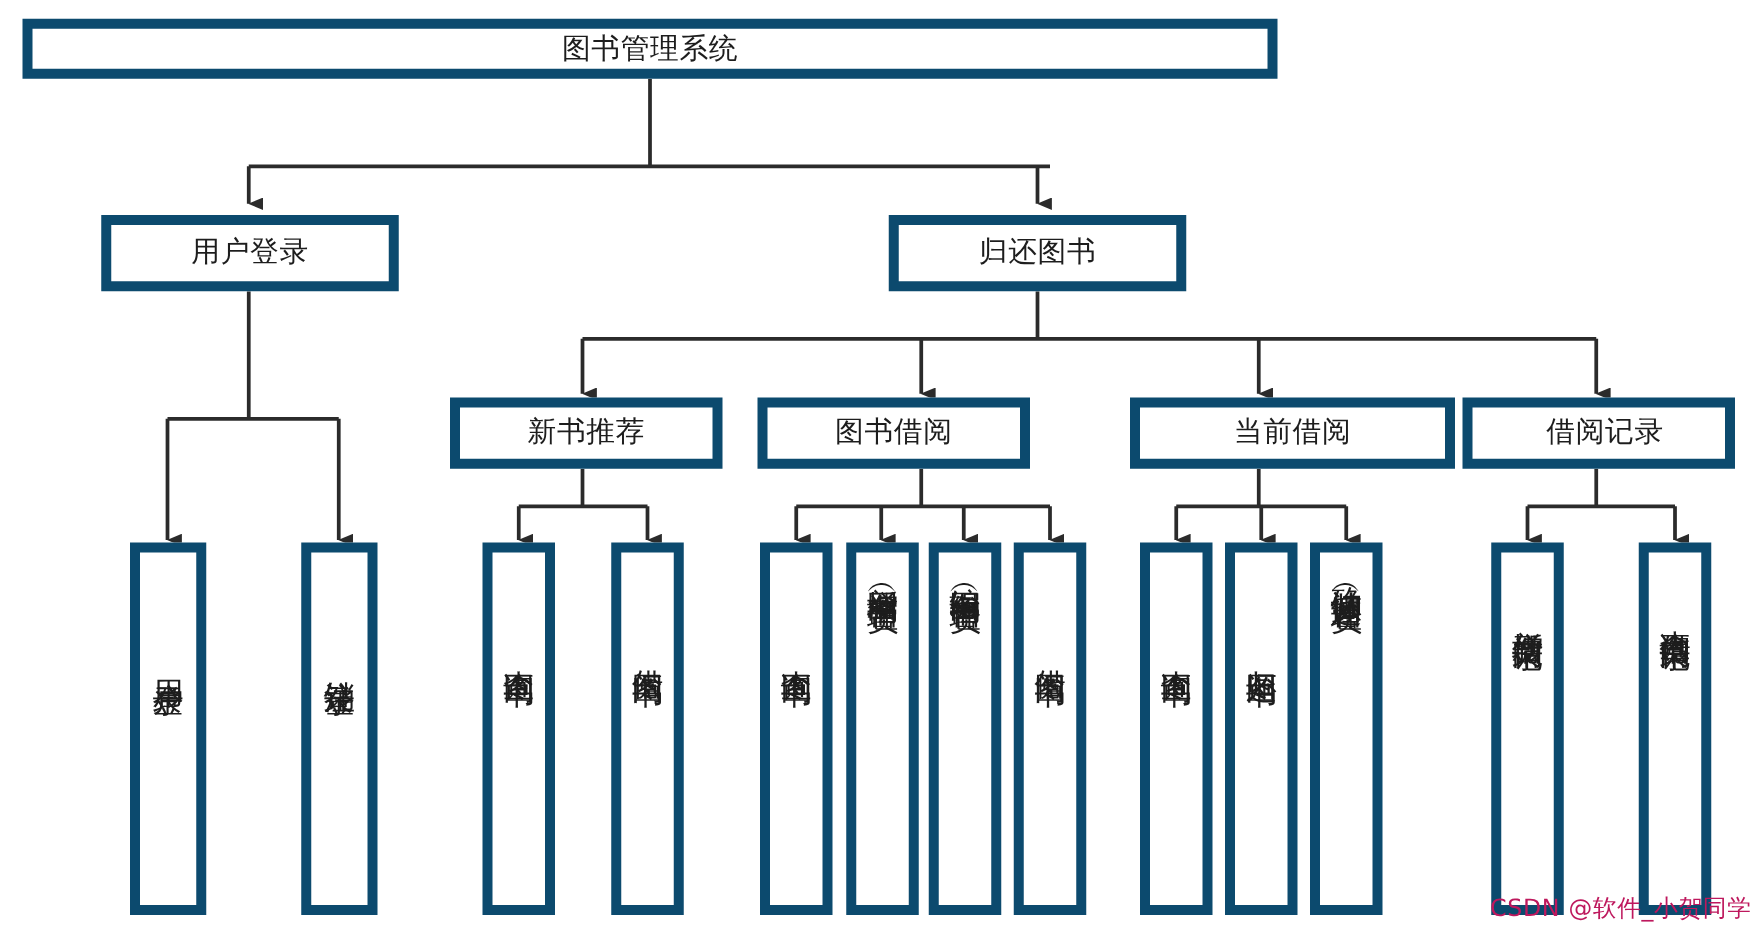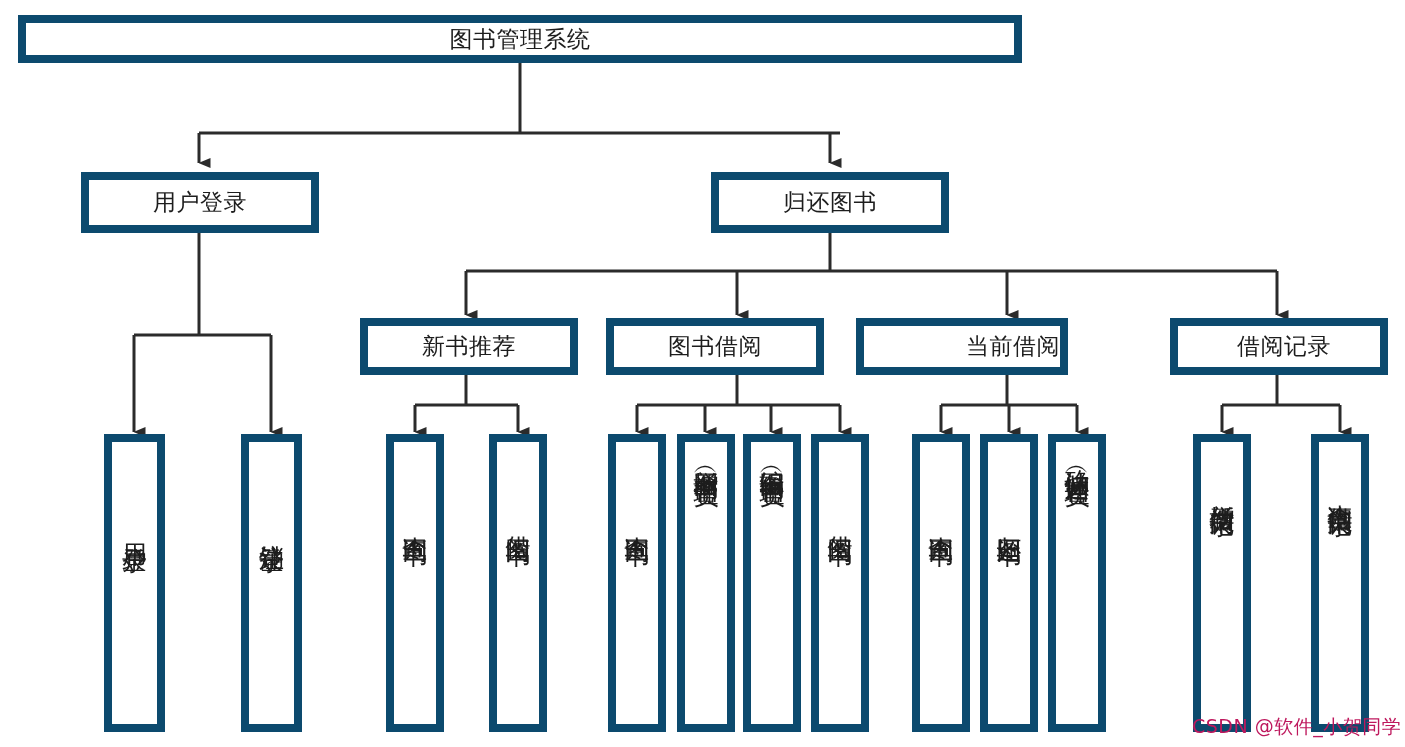--- a/index.html
+++ b/index.html
@@ -131,29 +131,29 @@
   </div>
 
   <div class="node horizontal" style="left:81px; top:172px; width:238px; height:61px;">
     <span class="node-label">用户登录</span>
   </div>
 
   <div class="node horizontal" style="left:711px; top:172px; width:238px; height:61px;">
     <span class="node-label">归还图书</span>
   </div>
 
-  <div class="node horizontal" style="left:360px; top:318px; width:218px; height:57px;">
+  <div class="node horizontal" style="left:360px; top:318px; width:218px; height:57px;font-family:Liberation Serif, serif;">
     <span class="node-label">新书推荐</span>
   </div>
 
   <div class="node horizontal" style="left:606px; top:318px; width:218px; height:57px;">
     <span class="node-label">图书借阅</span>
   </div>
 
-  <div class="node horizontal" style="left:856px; top:318px; width:212px; height:57px;justify-content:flex-end;">
+  <div class="node horizontal" style="left:904px; top:318px; width:260px; height:57px;">
     <span class="node-label">当前借阅</span>
   </div>
 
   <div class="node horizontal" style="left:1170px; top:318px; width:218px; height:57px;padding-left:10px;">
     <span class="node-label">借阅记录</span>
   </div>
 
   <div class="node vertical" style="left:104px; top:434px; width:61px; height:298px; padding-top:82px;">
     <span class="node-label">用户登录</span>
   </div>

